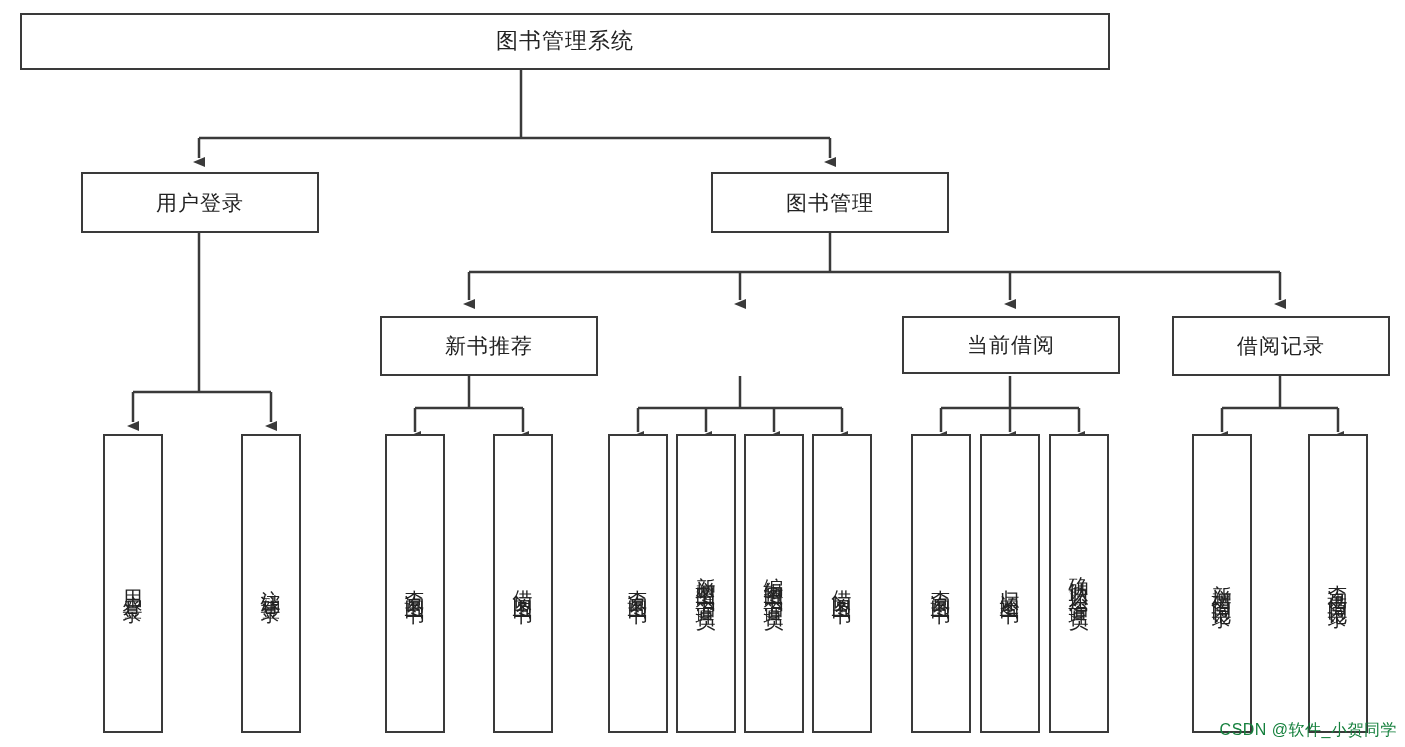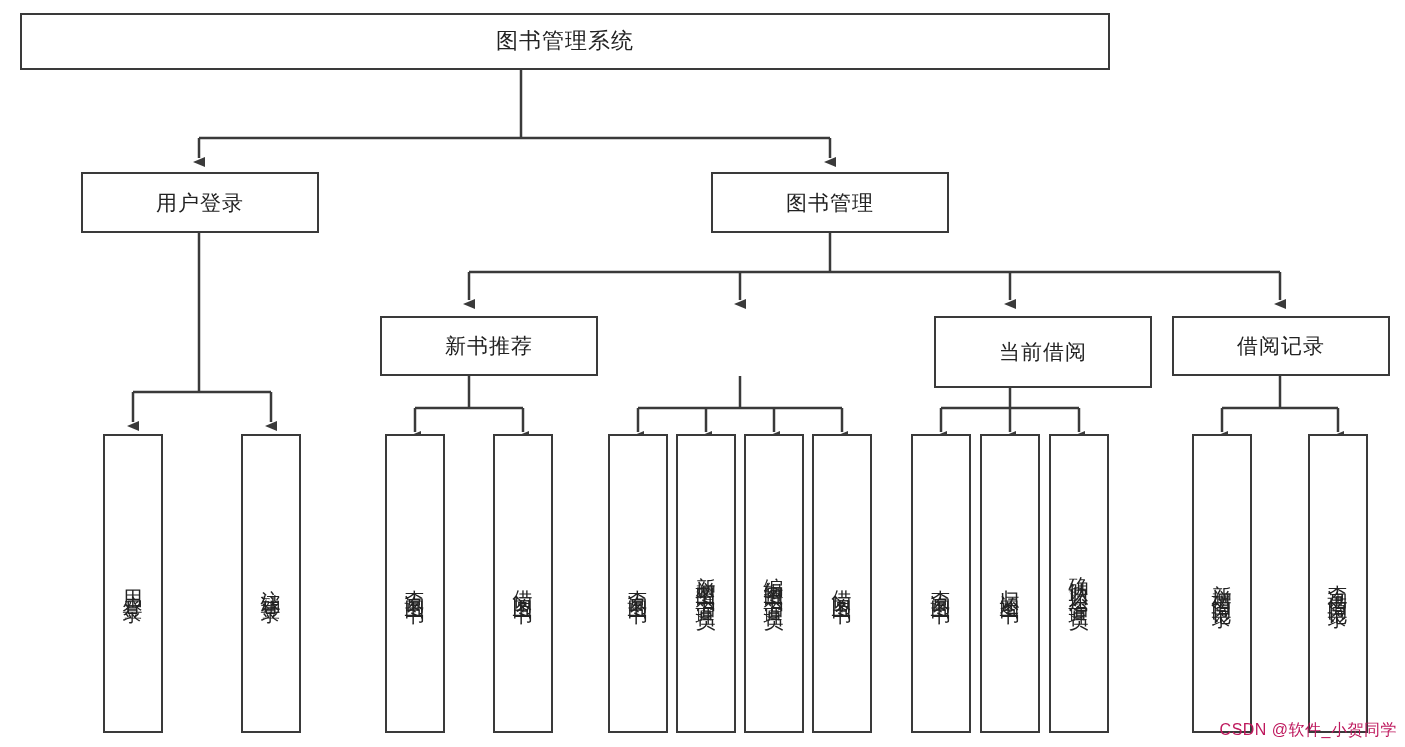--- a/index.html
+++ b/index.html
@@ -60,21 +60,21 @@
     writing-mode: vertical-rl;
     text-orientation: upright;
     display: block;
     max-height: 100%;
   }
   .watermark {
     position: absolute;
     right: 8px;
     bottom: 6px;
     font-size: 16px;
-    color: #be185d;
+    color: #15803d;
     white-space: nowrap;
     z-index: 3;
     letter-spacing: 0.5px;
   }
 </style>
 </head>
 <body>
 
 <div id="canvas">
 
@@ -135,21 +135,21 @@
   <div class="node node-h" style="left:81px; top:172px; width:238px; height:61px;">
     <span>用户登录</span>
   </div>
   <div class="node node-h" style="left:711px; top:172px; width:238px; height:61px;">
     <span>图书管理</span>
   </div>
 
   <div class="node node-h" style="left:360px; top:316px; width:218px; height:60px;margin-left:20px;">
     <span>新书推荐</span>
   </div>
-  <div class="node node-h" style="left:934px; top:316px; width:218px; height:72px;">
+  <div class="node node-h" style="left:902px; top:316px; width:218px; height:58px;">
     <span>当前借阅</span>
   </div>
   <div class="node node-h" style="left:1172px; top:316px; width:218px; height:60px;align-items:center;">
     <span>借阅记录</span>
   </div>
 
   <div class="node node-v" style="left:103px; top:434px; width:60px; height:299px;">
     <span class="vtext">用户登录</span>
   </div>
   <div class="node node-v" style="left:241px; top:434px; width:60px; height:299px;">

